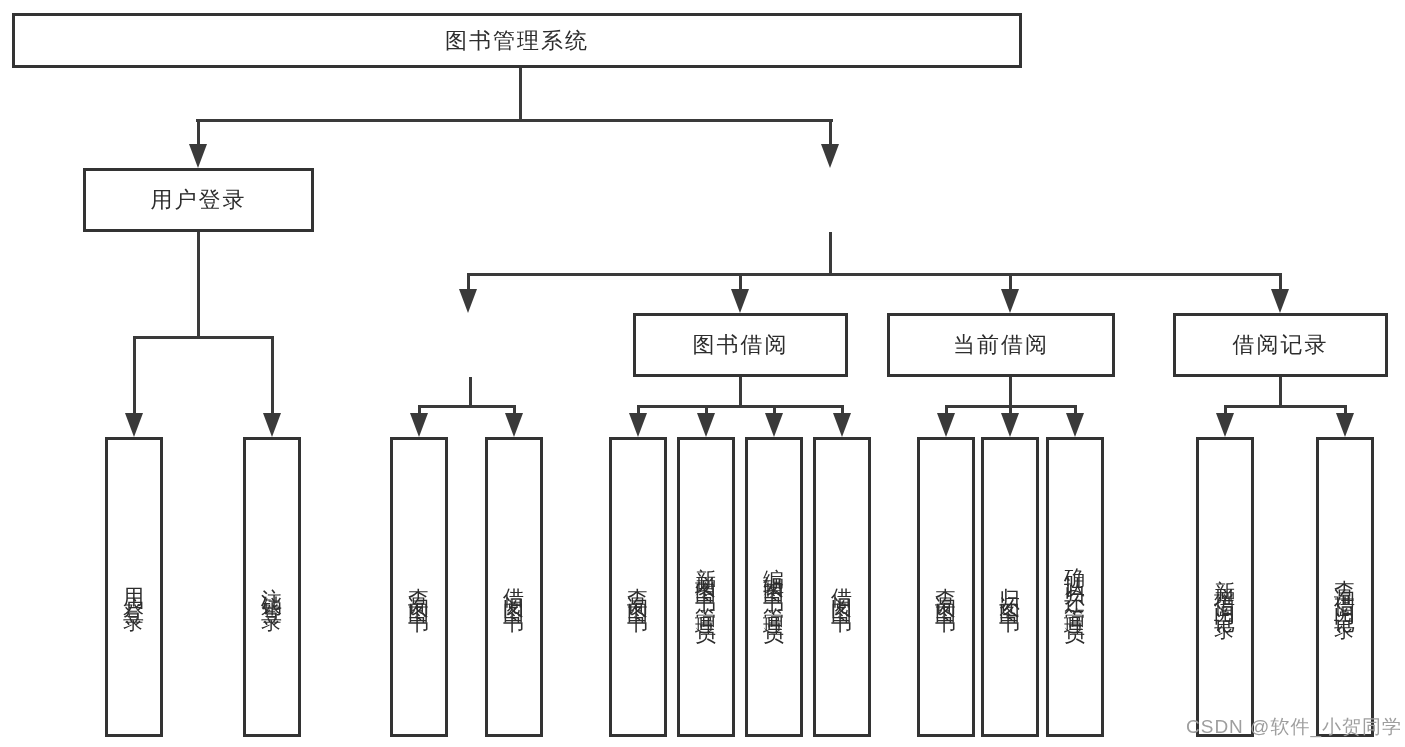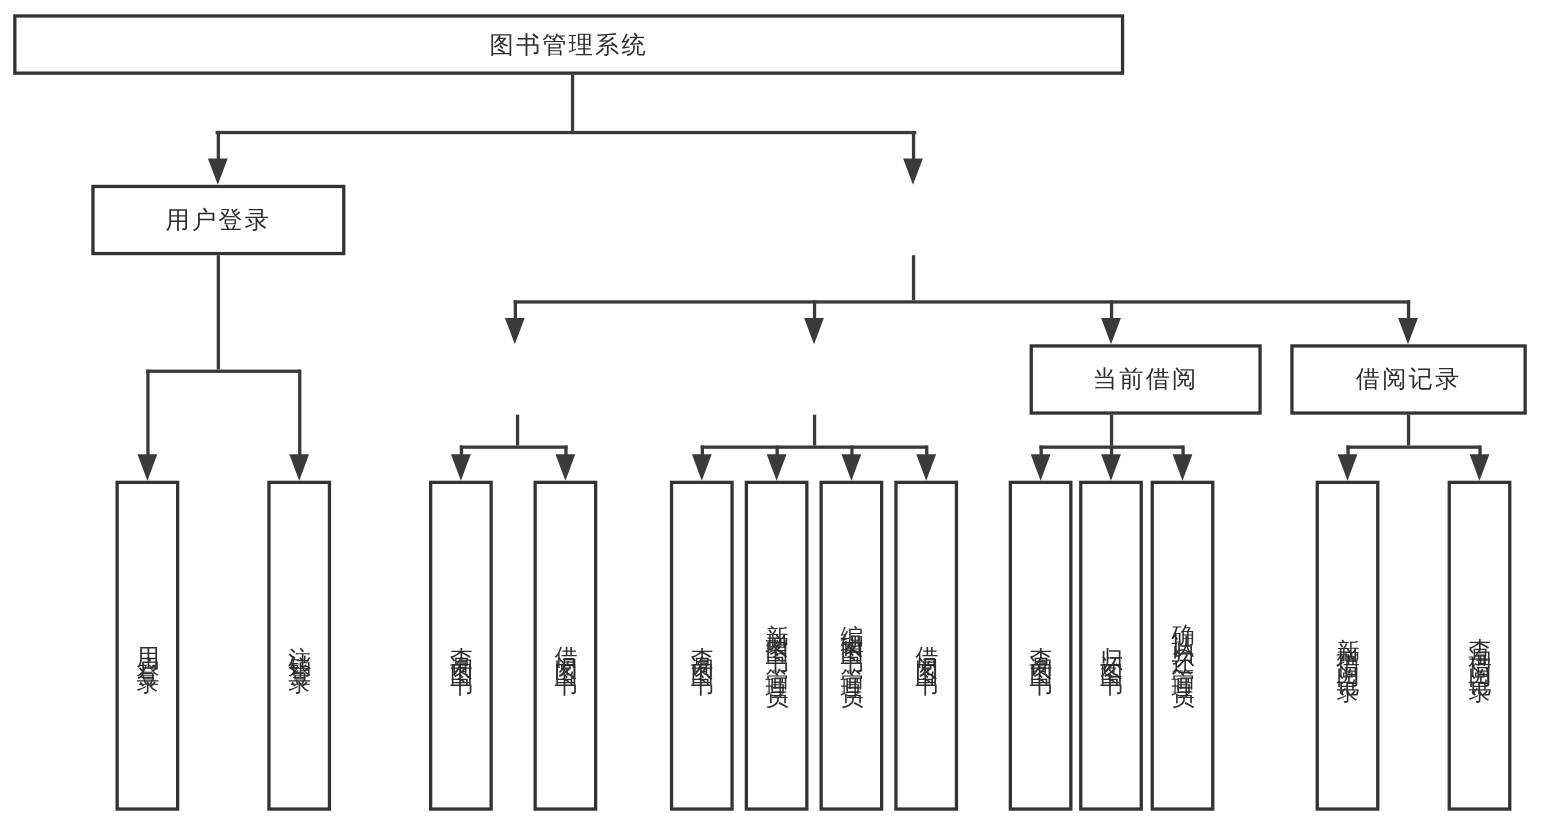--- a/index.html
+++ b/index.html
@@ -54,21 +54,24 @@
 <div class="canvas">
 
   <div class="node hnode" style="left:12px;top:13px;width:1010px;height:55px">
     <span>图书管理系统</span>
   </div>
 
   <div class="node hnode" style="left:83px;top:168px;width:231px;height:64px">
     <span>用户登录</span>
   </div>
 
-  <div class="node hnode" style="left:936px;top:313px;width:211px;height:64px">
+  <div class="node hnode" style="left:633px;top:313px;width:215px;height:64px">
+    <span>图书借阅</span>
+  </div>
+  <div class="node hnode" style="left:887px;top:313px;width:228px;height:64px">
     <span>当前借阅</span>
   </div>
   <div class="node hnode" style="left:1173px;top:313px;width:215px;height:64px">
     <span>借阅记录</span>
   </div>
 
   <div class="node vnode" style="left:105px;top:437px;width:58px;height:300px">
     <span>用户登录</span>
   </div>
   <div class="node vnode" style="left:243px;top:437px;width:58px;height:300px">
@@ -164,14 +167,15 @@
   <div class="vl" style="left:1074px;top:405px;height:11px"></div>
   <div class="ah" style="left:1066px;top:413px"></div>
 
   <div class="vl" style="left:1279px;top:377px;height:28px"></div>
   <div class="hl" style="left:1224px;top:405px;width:122px"></div>
   <div class="vl" style="left:1224px;top:405px;height:11px"></div>
   <div class="ah" style="left:1216px;top:413px"></div>
   <div class="vl" style="left:1344px;top:405px;height:11px"></div>
   <div class="ah" style="left:1336px;top:413px"></div>
 
+  <div class="watermark">CSDN @软件_小贺同学</div>
 
 </div>
 
 </body></html>

